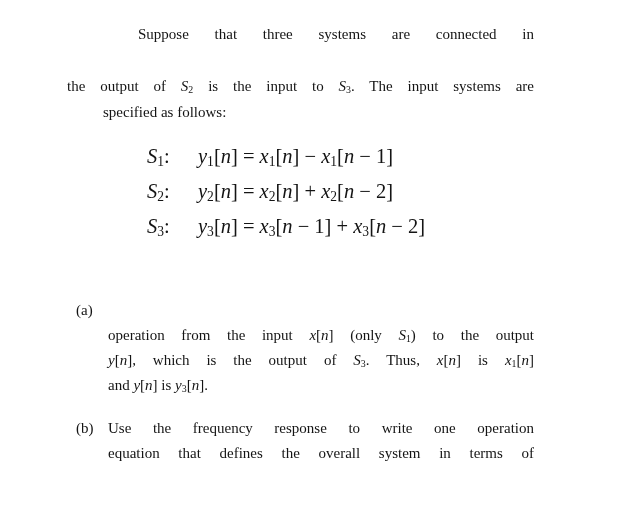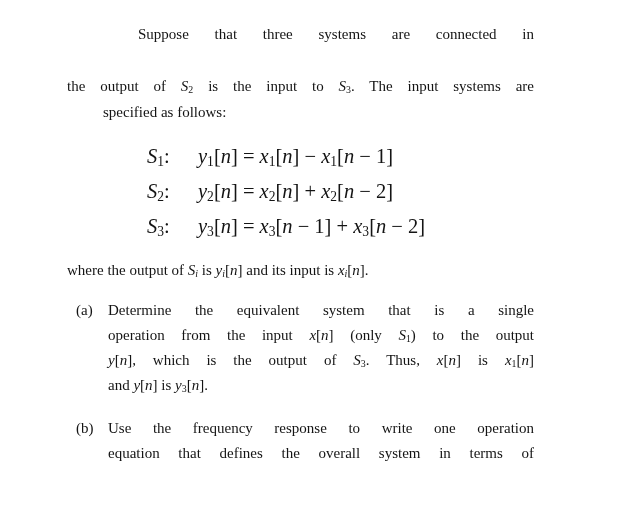--- a/index.html
+++ b/index.html
@@ -35,26 +35,22 @@
   </div>
   <div class="eq" style="left:143px; top:179px;">
     <span class="lab"><i class="sc">S<sub>2</sub></i>:</span>
     <span class="rhs"><i>y</i><sub>2</sub>[<i>n</i>] = <i>x</i><sub>2</sub>[<i>n</i>] + <i>x</i><sub>2</sub>[<i>n</i> − 2]</span>
   </div>
   <div class="eq" style="left:143px; top:214px;">
     <span class="lab"><i class="sc">S<sub>3</sub></i>:</span>
     <span class="rhs"><i>y</i><sub>3</sub>[<i>n</i>] = <i>x</i><sub>3</sub>[<i>n</i> − 1] + <i>x</i><sub>3</sub>[<i>n</i> − 2]</span>
   </div>
 
-  <div class="line" style="left:67px; top:258px;">
-    <span>where the output of </span><i class="sc">S<sub><i>i</i></sub></i><span> is </span><i>y<sub><i>i</i></sub></i>[<i>n</i>]<span> and its input is </span><i>x<sub><i>i</i></sub></i>[<i>n</i>]<span>.</span>
-  </div>
 
   <div class="line" style="left:76px; top:298px;">(a)</div>
-  <div class="line just" style="left:108px; top:298px; width:426px;">Determine the equivalent system that is a single</div>
   <div class="line just" style="left:108px; top:323px; width:426px;">
     <span>operation from the input </span><i>x</i>[<i>n</i>]<span> (only </span><i class="sc">S<sub>1</sub></i><span>) to the output</span>
   </div>
   <div class="line just" style="left:108px; top:348px; width:426px;">
     <i>y</i>[<i>n</i>]<span>, which is the output of </span><i class="sc">S<sub>3</sub></i><span>. Thus, </span><i>x</i>[<i>n</i>]<span> is </span><i>x</i><sub>1</sub>[<i>n</i>]
   </div>
   <div class="line" style="left:108px; top:373px;">
     <span>and </span><i>y</i>[<i>n</i>]<span> is </span><i>y</i><sub>3</sub>[<i>n</i>]<span>.</span>
   </div>
 

